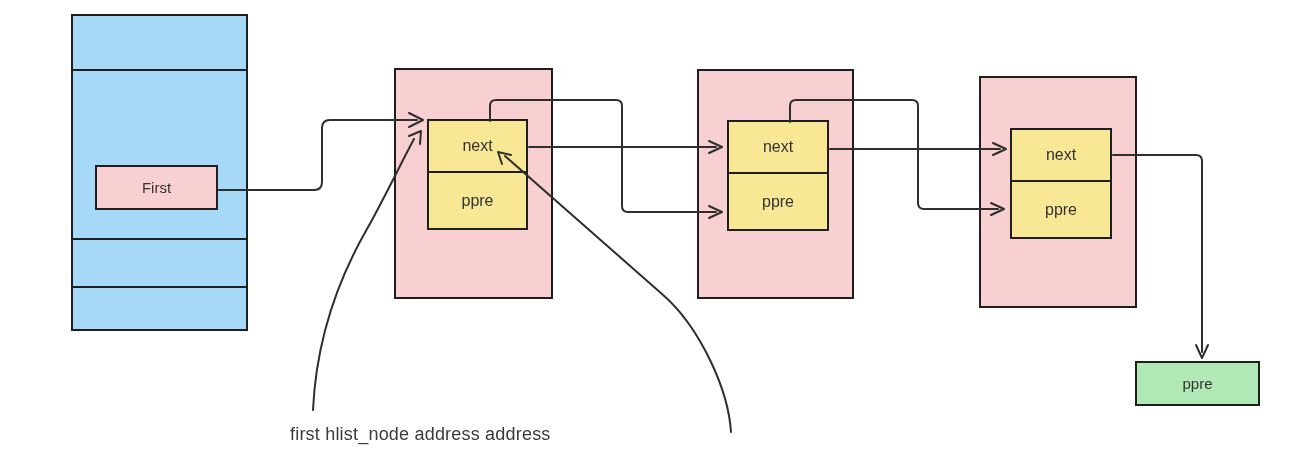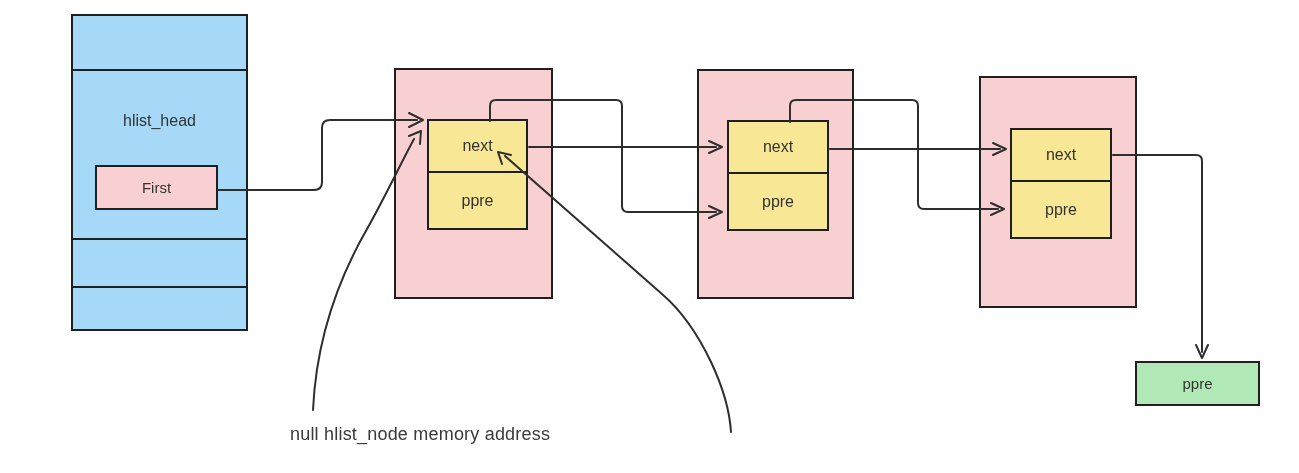--- a/index.html
+++ b/index.html
@@ -39,21 +39,20 @@
 </style>
 </head>
 <body>
 
 <div class="canvas">
 
   <div class="box head-box">
     <div class="head-divider" style="top:53px"></div>
     <div class="head-divider" style="top:222px"></div>
     <div class="head-divider" style="top:270px"></div>
-    <div class="head-title">hlist_head</div>
     <div class="box first-box">First</div>
   </div>
 
   <div class="box node node1">
     <div class="box fields f1">
       <div class="cell cell-next">next</div>
       <div class="cell cell-ppre">ppre</div>
     </div>
   </div>
 
@@ -66,21 +65,21 @@
 
   <div class="box node node3">
     <div class="box fields f3">
       <div class="cell cell-next">next</div>
       <div class="cell cell-ppre">ppre</div>
     </div>
   </div>
 
   <div class="box null-box">ppre</div>
 
-  <div class="caption">null hlist_node memory address</div>
+  <div class="caption">first hlist_node address address</div>
 
   <svg class="wires" viewBox="0 0 1299 473">
 
     <g>
       <path d="M218 190 H314 Q322 190 322 182 V128 Q322 120 330 120 H417"></path>
       <polyline points="409,113 423,120 409,127"></polyline>
     </g>
 
     <g>
       <path d="M313 410 C316 345 336 283 367 229 C384 199 401 163 414 139"></path>

